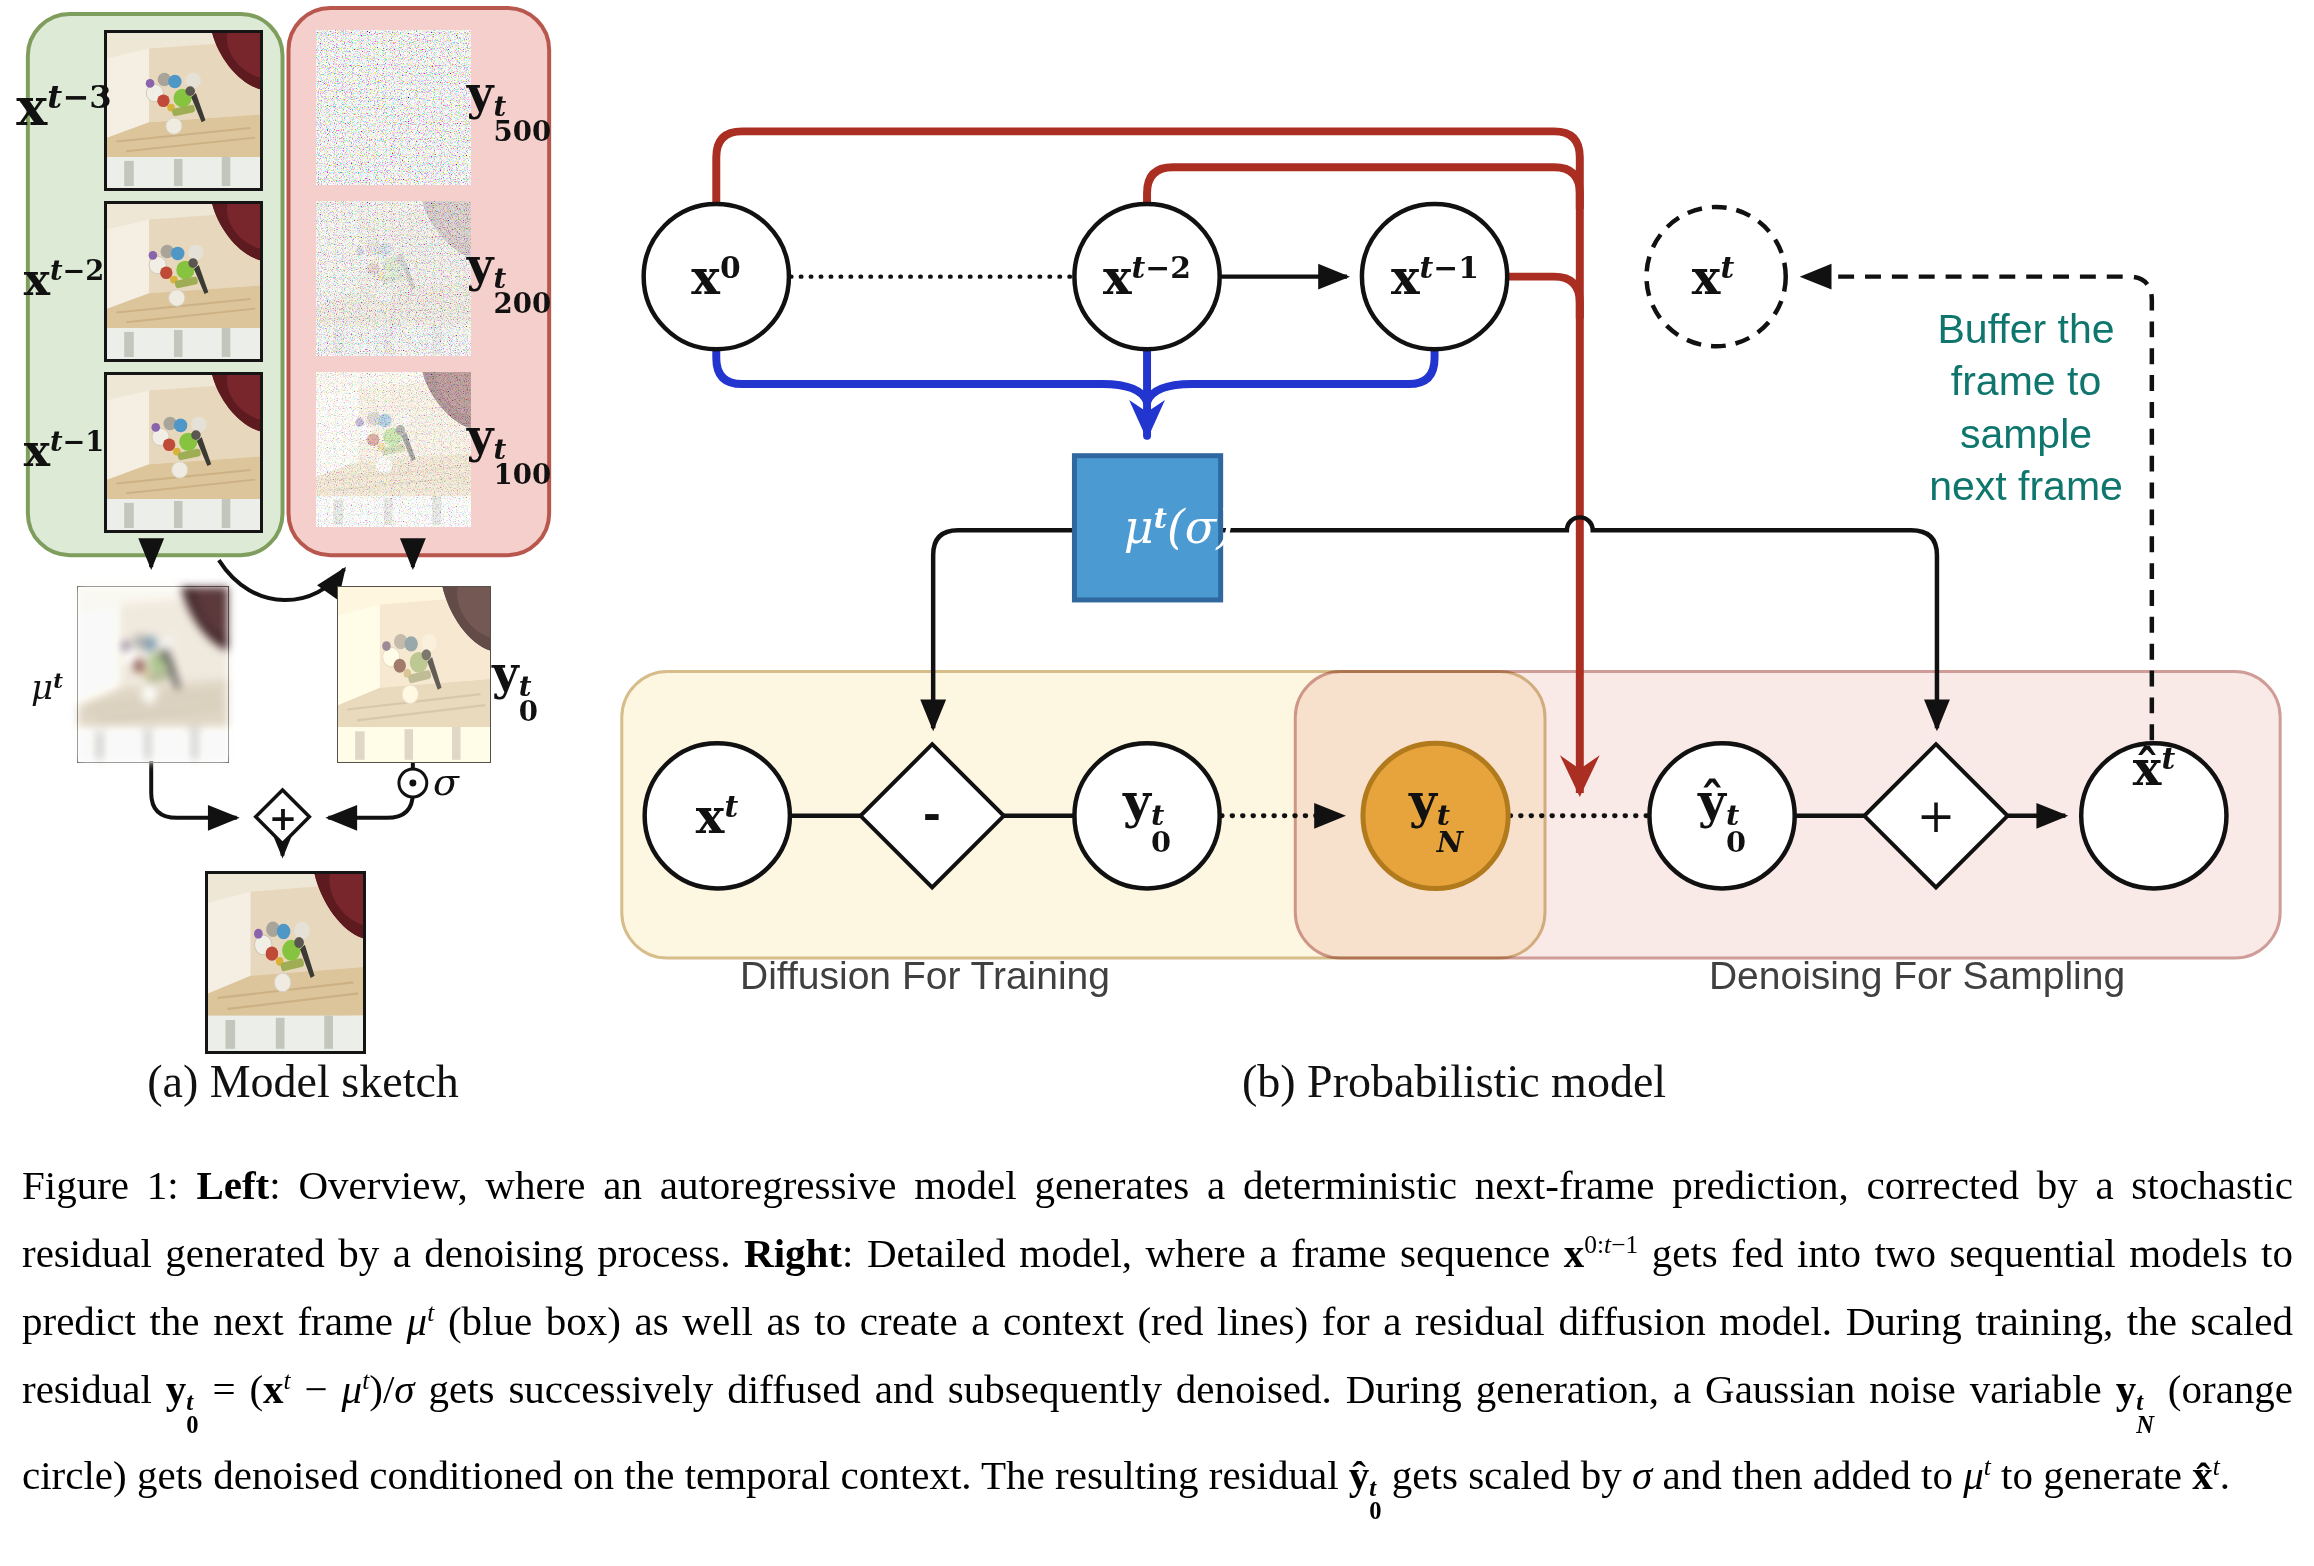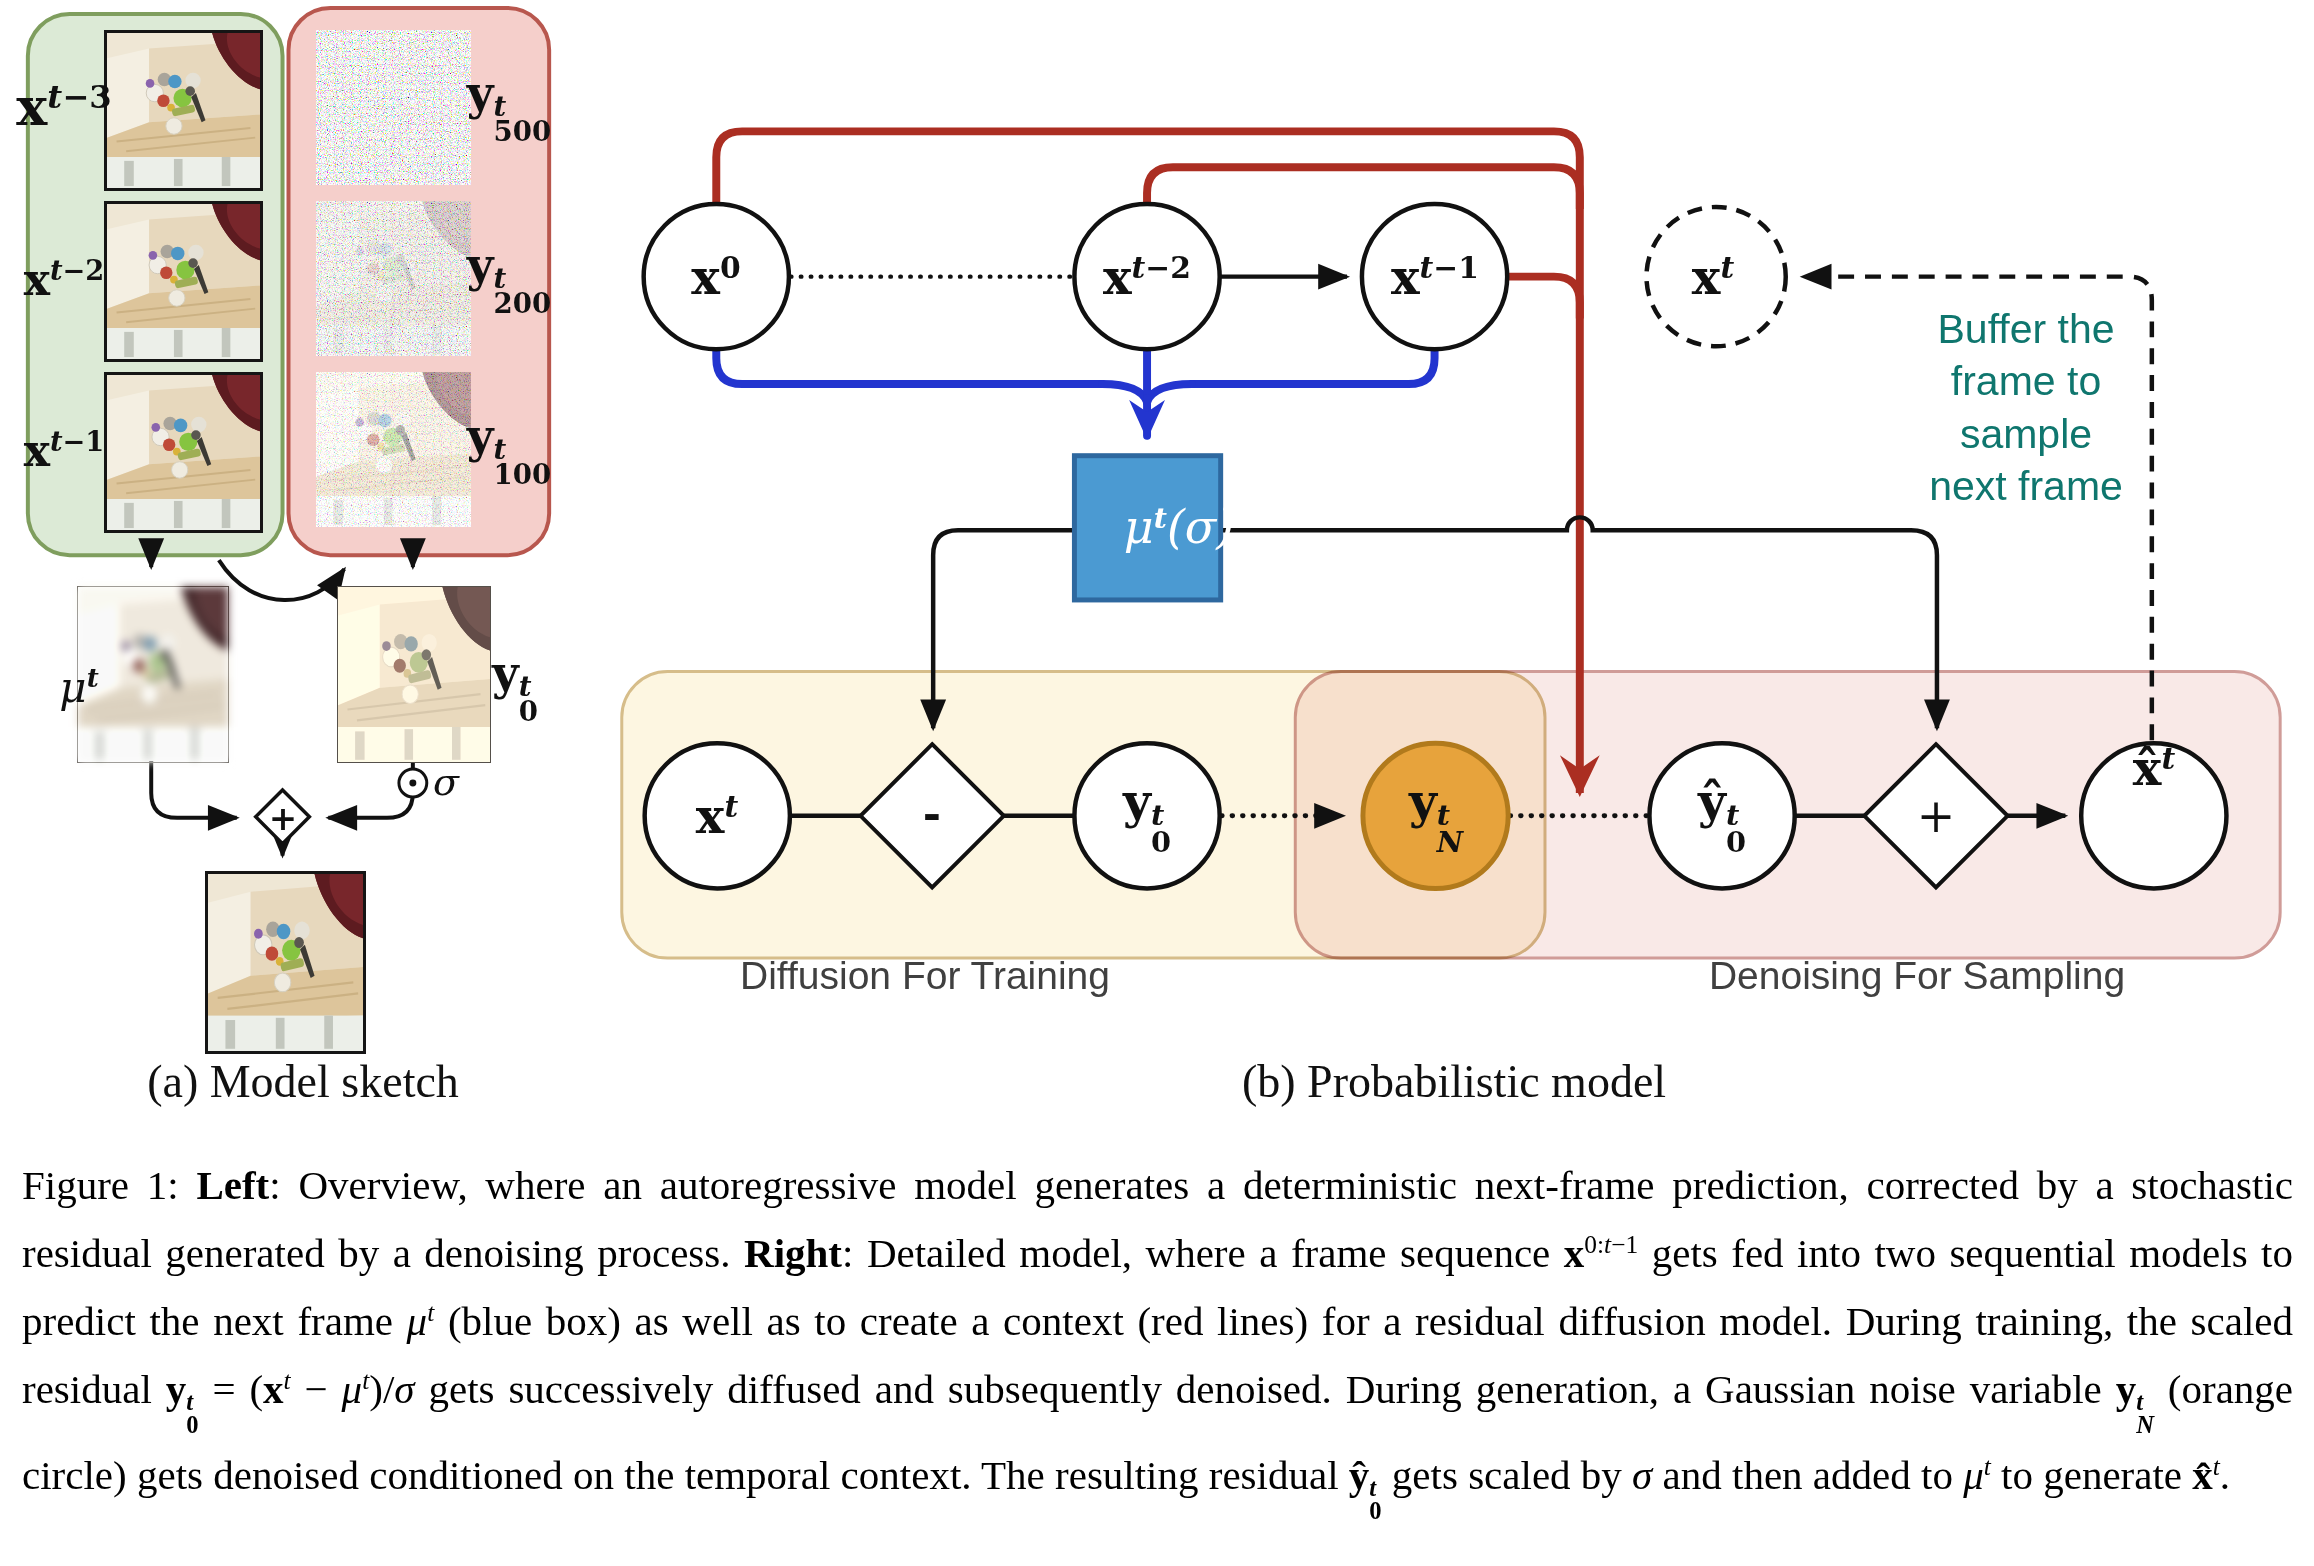--- a/index.html
+++ b/index.html
@@ -397,21 +397,21 @@
         <span>500</span>
       </span></div>
   <div class="lbl" style="left:509px;top:279px;font-size:46px;"><span class="mb">y</span><span class="stk">
         <span><i>t</i></span>
         <span>200</span>
       </span></div>
   <div class="lbl" style="left:509px;top:450px;font-size:46px;"><span class="mb">y</span><span class="stk">
         <span><i>t</i></span>
         <span>100</span>
       </span></div>
-  <div class="lbl" style="left:47px;top:687px;font-size:42px;margin-left:32px;"><span class="mp">μ</span><span class="sp"><i>t</i></span></div>
+  <div class="lbl" style="left:47px;top:687px;font-size:34px;"><span class="mp">μ</span><span class="sp"><i>t</i></span></div>
   <div class="lbl" style="left:515px;top:687px;font-size:46px;"><span class="mb">y</span><span class="stk">
         <span><i>t</i></span>
         <span>0</span>
       </span></div>
   <div class="lbl" style="left:446px;top:782px;font-size:38px;"><span class="mp">σ</span></div>
   <div class="lbl" style="left:283px;top:818px;font-size:34px;font-weight:bold;">+</div>
 
   <div class="lbl" style="left:716px;top:277px;"><span class="mb">x</span><span class="sp">0</span></div>
   <div class="lbl" style="left:1147px;top:277px;"><span class="mb">x</span><span class="sp"><i>t</i>−2</span></div>
   <div class="lbl" style="left:1435px;top:277px;"><span class="mb">x</span><span class="sp"><i>t</i>−1</span></div>

